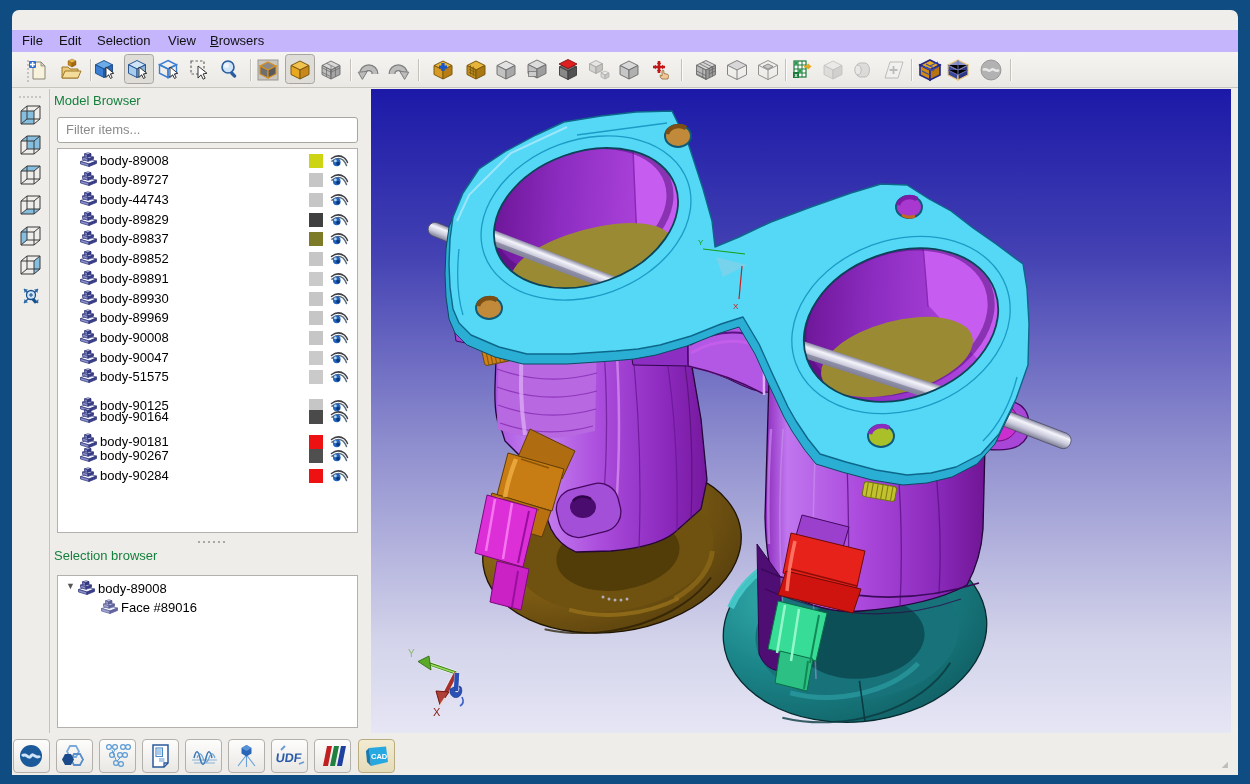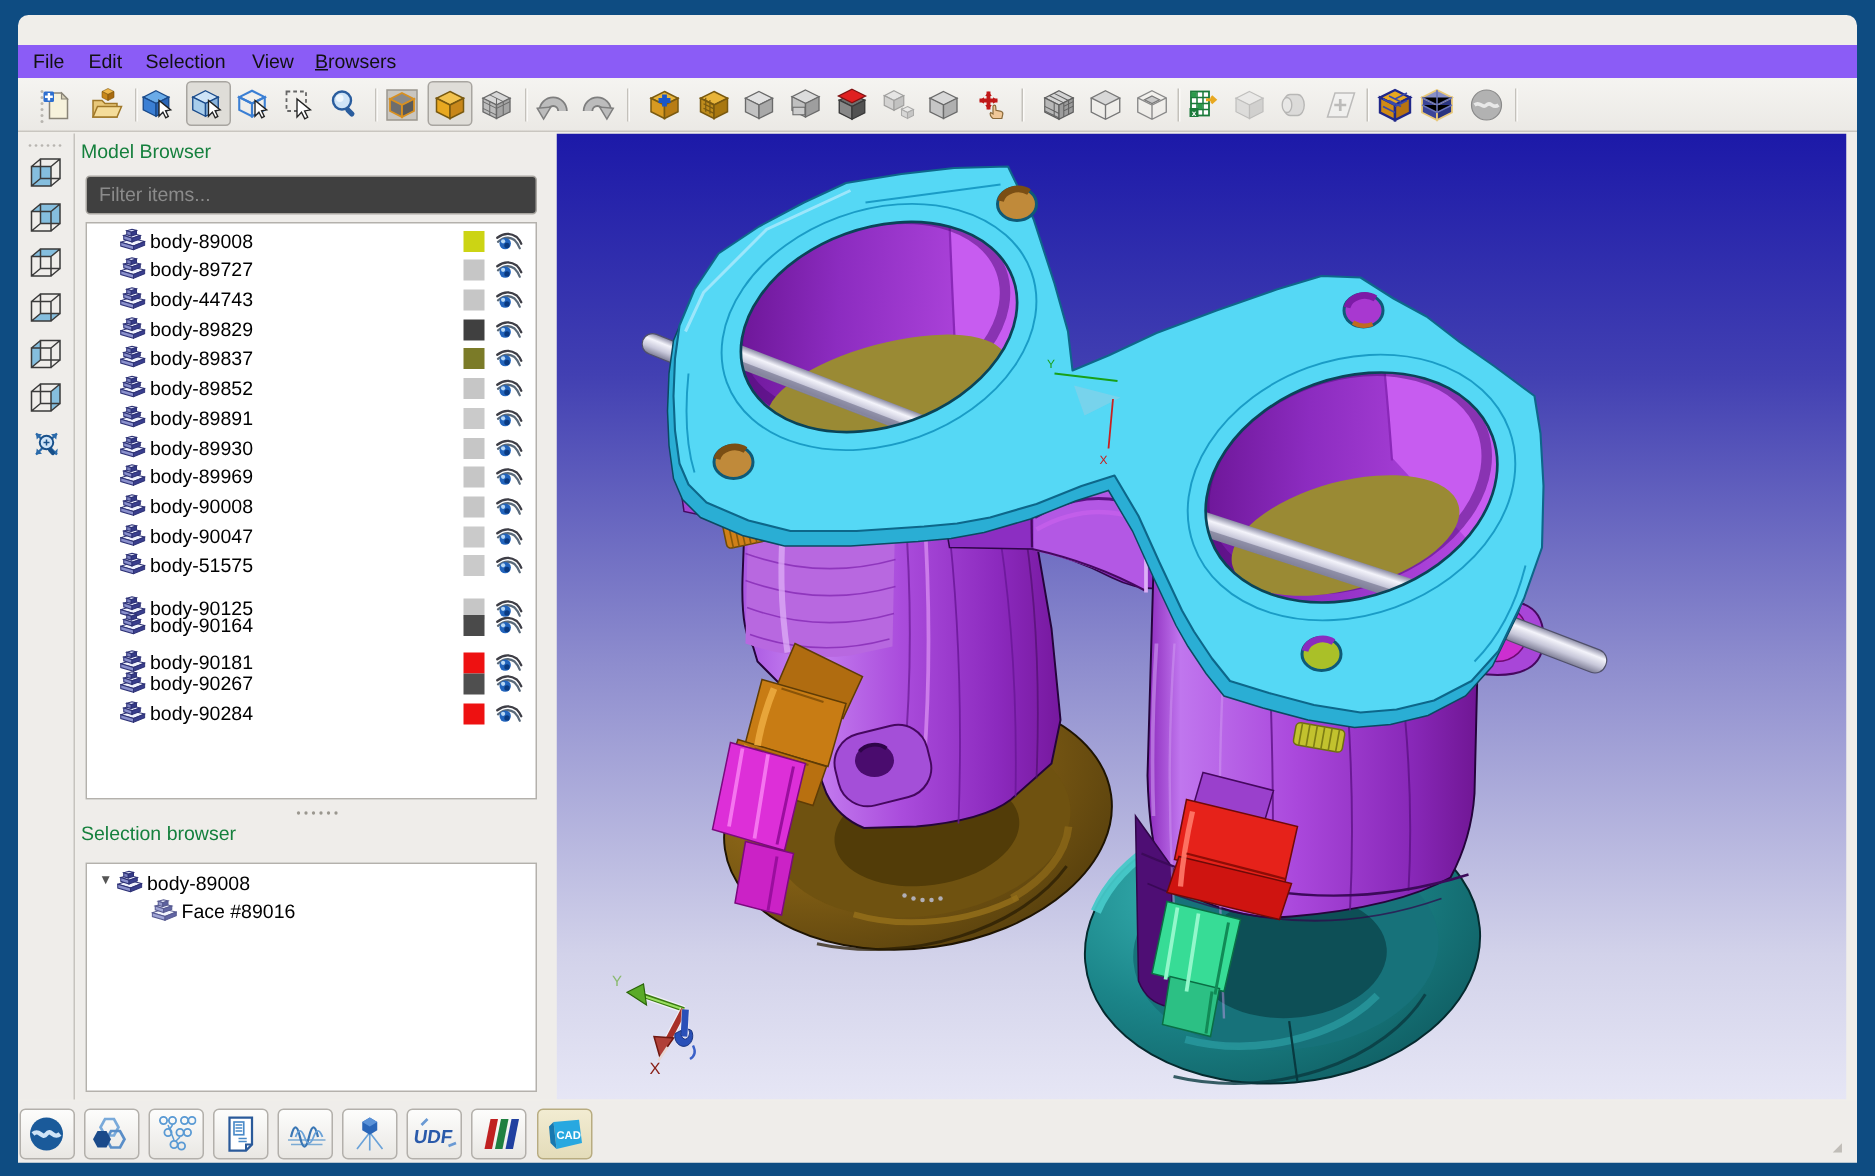--- a/index.html
+++ b/index.html
@@ -1,26 +1,26 @@
 <!DOCTYPE html>
 <html><head>
 <meta charset="utf-8">
 <style>
 *{margin:0;padding:0;box-sizing:border-box}
 html,body{width:1250px;height:784px;overflow:hidden;font-family:"Liberation Sans",sans-serif;background:#0e4c82}
 #win{position:absolute;left:12px;top:10px;width:1226px;height:765px;background:#f0eeea;border-radius:7px 7px 0 0}
 #titlebar{position:absolute;left:0;top:0;width:100%;height:19px;background:linear-gradient(#e3e0da,#d2cfc8);border-radius:7px 7px 0 0;border-bottom:1px solid #bfbcb5}
 #title{position:absolute;left:0;top:1px;width:100%;text-align:center;font-size:13px;font-weight:bold;color:#2b2b2b}
-#menubar{position:absolute;left:0;top:20px;width:100%;height:22px;background:#8b5cf6}
+#menubar{position:absolute;left:0;top:20px;width:100%;height:22px;background:#c4b5fd}
 .menu{position:absolute;top:3px;font-size:13px;color:#111}
 #toolbar{position:absolute;left:0;top:42px;width:100%;height:36px;background:linear-gradient(#f5f4f1,#ebe9e5);border-bottom:1px solid #c9c6c0}
 #sidebar{position:absolute;left:0;top:79px;width:38px;height:644px;background:#efedea;border-right:1px solid #c6c3be}
 #panel{position:absolute;left:39px;top:79px;width:320px;height:644px;background:#efedea}
 .ptitle{position:absolute;left:3px;font-size:13px;color:#15803d}
-#filter{position:absolute;left:6px;top:28px;width:301px;height:26px;background:#404040;border:1px solid #a9a6a1;border-radius:3px;font-size:13px;color:#8b8b8b;line-height:24px;padding-left:8px}
+#filter{position:absolute;left:6px;top:28px;width:301px;height:26px;background:#ffffff;border:1px solid #a9a6a1;border-radius:3px;font-size:13px;color:#8b8b8b;line-height:24px;padding-left:8px}
 #tree{position:absolute;left:6px;top:59px;width:301px;height:385px;background:#fff;border:1px solid #b4b1ac}
 #selbox{position:absolute;left:6px;top:486px;width:301px;height:153px;background:#fff;border:1px solid #b4b1ac}
 .trow{position:absolute;left:0;width:299px;height:20px;font-size:13px;color:#000}
 .trow .lbl{position:absolute;left:42px;top:2px}
 .sw{position:absolute;left:251px;top:3px;width:14px;height:14px}
 .eye{position:absolute;left:272px;top:1px}
 #splitdots{position:absolute;left:146px;top:450px}
 #viewport{position:absolute;left:359px;top:79px;width:860px;height:644px}
 #bottombar{position:absolute;left:0;top:724px;width:100%;height:41px;background:#efedea}
 .bbtn{position:absolute;top:5px;width:37px;height:34px;background:linear-gradient(#fdfdfc,#e9e7e3);border:1px solid #b3b0ab;border-radius:4px}

